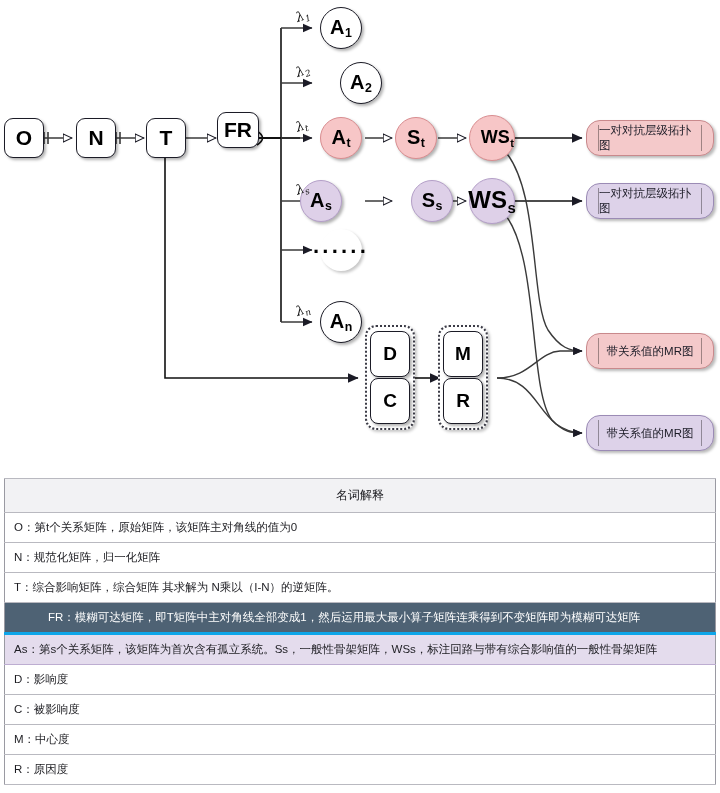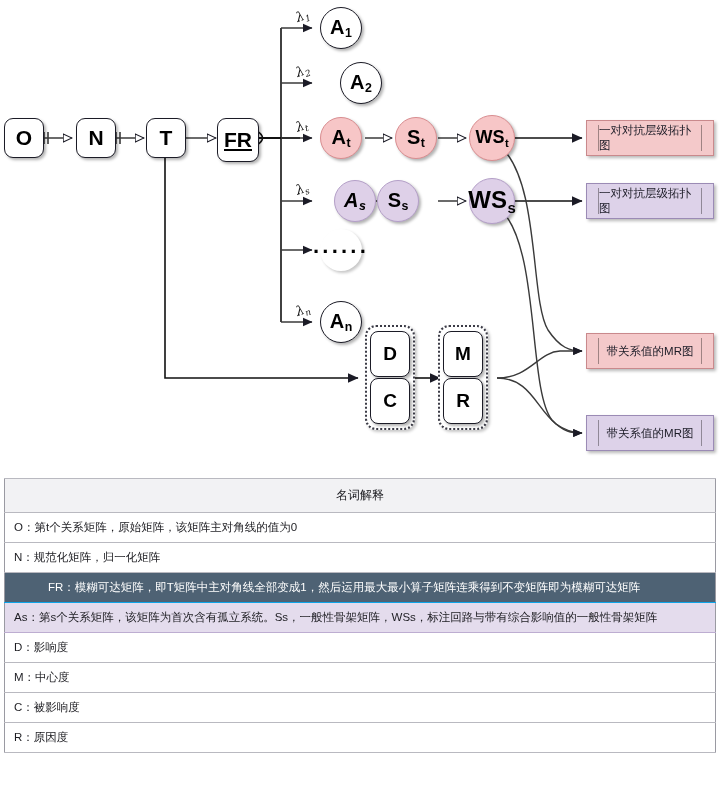--- a/index.html
+++ b/index.html
@@ -95,20 +95,21 @@
   .outbox {
     position: absolute;
     box-sizing: border-box;
     display: flex;
     align-items: center;
     justify-content: center;
     font-size: 11.5px;
     color: #1b1b26;
     z-index: 5;
     box-shadow: 2px 2px 3px rgba(0,0,0,0.28);
+    border-radius: 14px;
   }
   .outbox .inner {
     box-sizing: border-box;
     width: calc(100% - 22px);
     height: calc(100% - 8px);
     display: flex;
     align-items: center;
     justify-content: center;
     border-left: 1px solid rgba(0,0,0,0.35);
     border-right: 1px solid rgba(0,0,0,0.35);
@@ -156,21 +157,21 @@
     text-align: center;
     background: #f2f2f4;
     font-size: 12px;
     padding: 9px 8px;
     margin-left: 14px;
   }
   #legend tr.dark td {
     background: #4e6274;
     color: #ffffff;
     border-top: 1px solid #3d4f5f;
-    border-bottom: 1px solid #0ea5e9;
+    border-bottom: 3px solid #0ea5e9;
     padding-left: 43px;
   }
   #legend tr.pink td {
     background: #f7dcdc;
     border-top: 1px solid #e3a6a6;
     border-bottom: 1px solid #e3a6a6;
   }
   #legend tr.purple td {
     background: #e4dced;
     border-top: 1px solid #bdadd1;
@@ -250,45 +251,45 @@
 
     <div class="node rsq" style="left:4px; top:118px; width:40px; height:40px;">
       <span>O</span>
     </div>
     <div class="node rsq" style="left:76px; top:118px; width:40px; height:40px;">
       <span>N</span>
     </div>
     <div class="node rsq" style="left:146px; top:118px; width:40px; height:40px;">
       <span>T</span>
     </div>
-    <div class="node rsq" style="left:217px; top:118px; width:42px; height:44px;text-decoration:underline;">
+    <div class="node rsq" style="left:217px; top:112px; width:42px; height:36px;">
       <span>FR</span>
     </div>
 
     <div class="node circ" style="left:320px; top:7px; width:42px; height:42px;">
       <span><span>A</span><span class="sub">1</span></span>
     </div>
     <div class="node circ" style="left:340px; top:62px; width:42px; height:42px;">
       <span><span>A</span><span class="sub">2</span></span>
     </div>
 
     <div class="node circ pink" style="left:320px; top:117px; width:42px; height:42px;">
       <span><span>A</span><span class="sub">t</span></span>
     </div>
     <div class="node circ pink" style="left:395px; top:117px; width:42px; height:42px;">
       <span><span>S</span><span class="sub">t</span></span>
     </div>
-    <div class="node circ pink" style="left:469px; top:115px; width:46px; height:46px; font-size:18px;">
+    <div class="node circ pink" style="left:469px; top:115px; width:46px; height:46px; font-size:18px;justify-content:flex-end;">
       <span><span>WS</span><span class="sub">t</span></span>
     </div>
 
-    <div class="node circ purple" style="left:334px; top:180px; width:42px; height:42px;font-style:italic;">
+    <div class="node circ purple" style="left:300px; top:180px; width:42px; height:42px;">
       <span><span>A</span><span class="sub">s</span></span>
     </div>
-    <div class="node circ purple" style="left:377px; top:180px; width:42px; height:42px;">
+    <div class="node circ purple" style="left:411px; top:180px; width:42px; height:42px;">
       <span><span>S</span><span class="sub">s</span></span>
     </div>
     <div class="node circ purple" style="left:469px; top:178px; width:46px; height:46px; font-size:24px;">
       <span><span>WS</span><span class="sub">s</span></span>
     </div>
 
     <div class="node circ dots" style="left:320px; top:229px; width:42px; height:42px;">
       <span>······</span>
     </div>
 
@@ -331,34 +332,37 @@
     <tbody>
       <tr class="head">
         <td>名词解释</td>
       </tr>
       <tr>
         <td>O：第t个关系矩阵，原始矩阵，该矩阵主对角线的值为0</td>
       </tr>
       <tr>
         <td>N：规范化矩阵，归一化矩阵</td>
       </tr>
+      <tr>
+        <td>T：综合影响矩阵，综合矩阵 其求解为 N乘以（I-N）的逆矩阵。</td>
+      </tr>
       <tr class="dark">
         <td>FR：模糊可达矩阵，即T矩阵中主对角线全部变成1，然后运用最大最小算子矩阵连乘得到不变矩阵即为模糊可达矩阵</td>
       </tr>
       <tr class="purple">
         <td>As：第s个关系矩阵，该矩阵为首次含有孤立系统。Ss，一般性骨架矩阵，WSs，标注回路与带有综合影响值的一般性骨架矩阵</td>
       </tr>
       <tr>
         <td>D：影响度</td>
       </tr>
       <tr>
+        <td>C：被影响度</td>
+      </tr>
+      <tr>
         <td>M：中心度</td>
-      </tr>
-      <tr>
-        <td>C：被影响度</td>
       </tr>
       <tr>
         <td>R：原因度</td>
       </tr>
     </tbody>
   </table>
 
 </div>
 
 </body></html>

